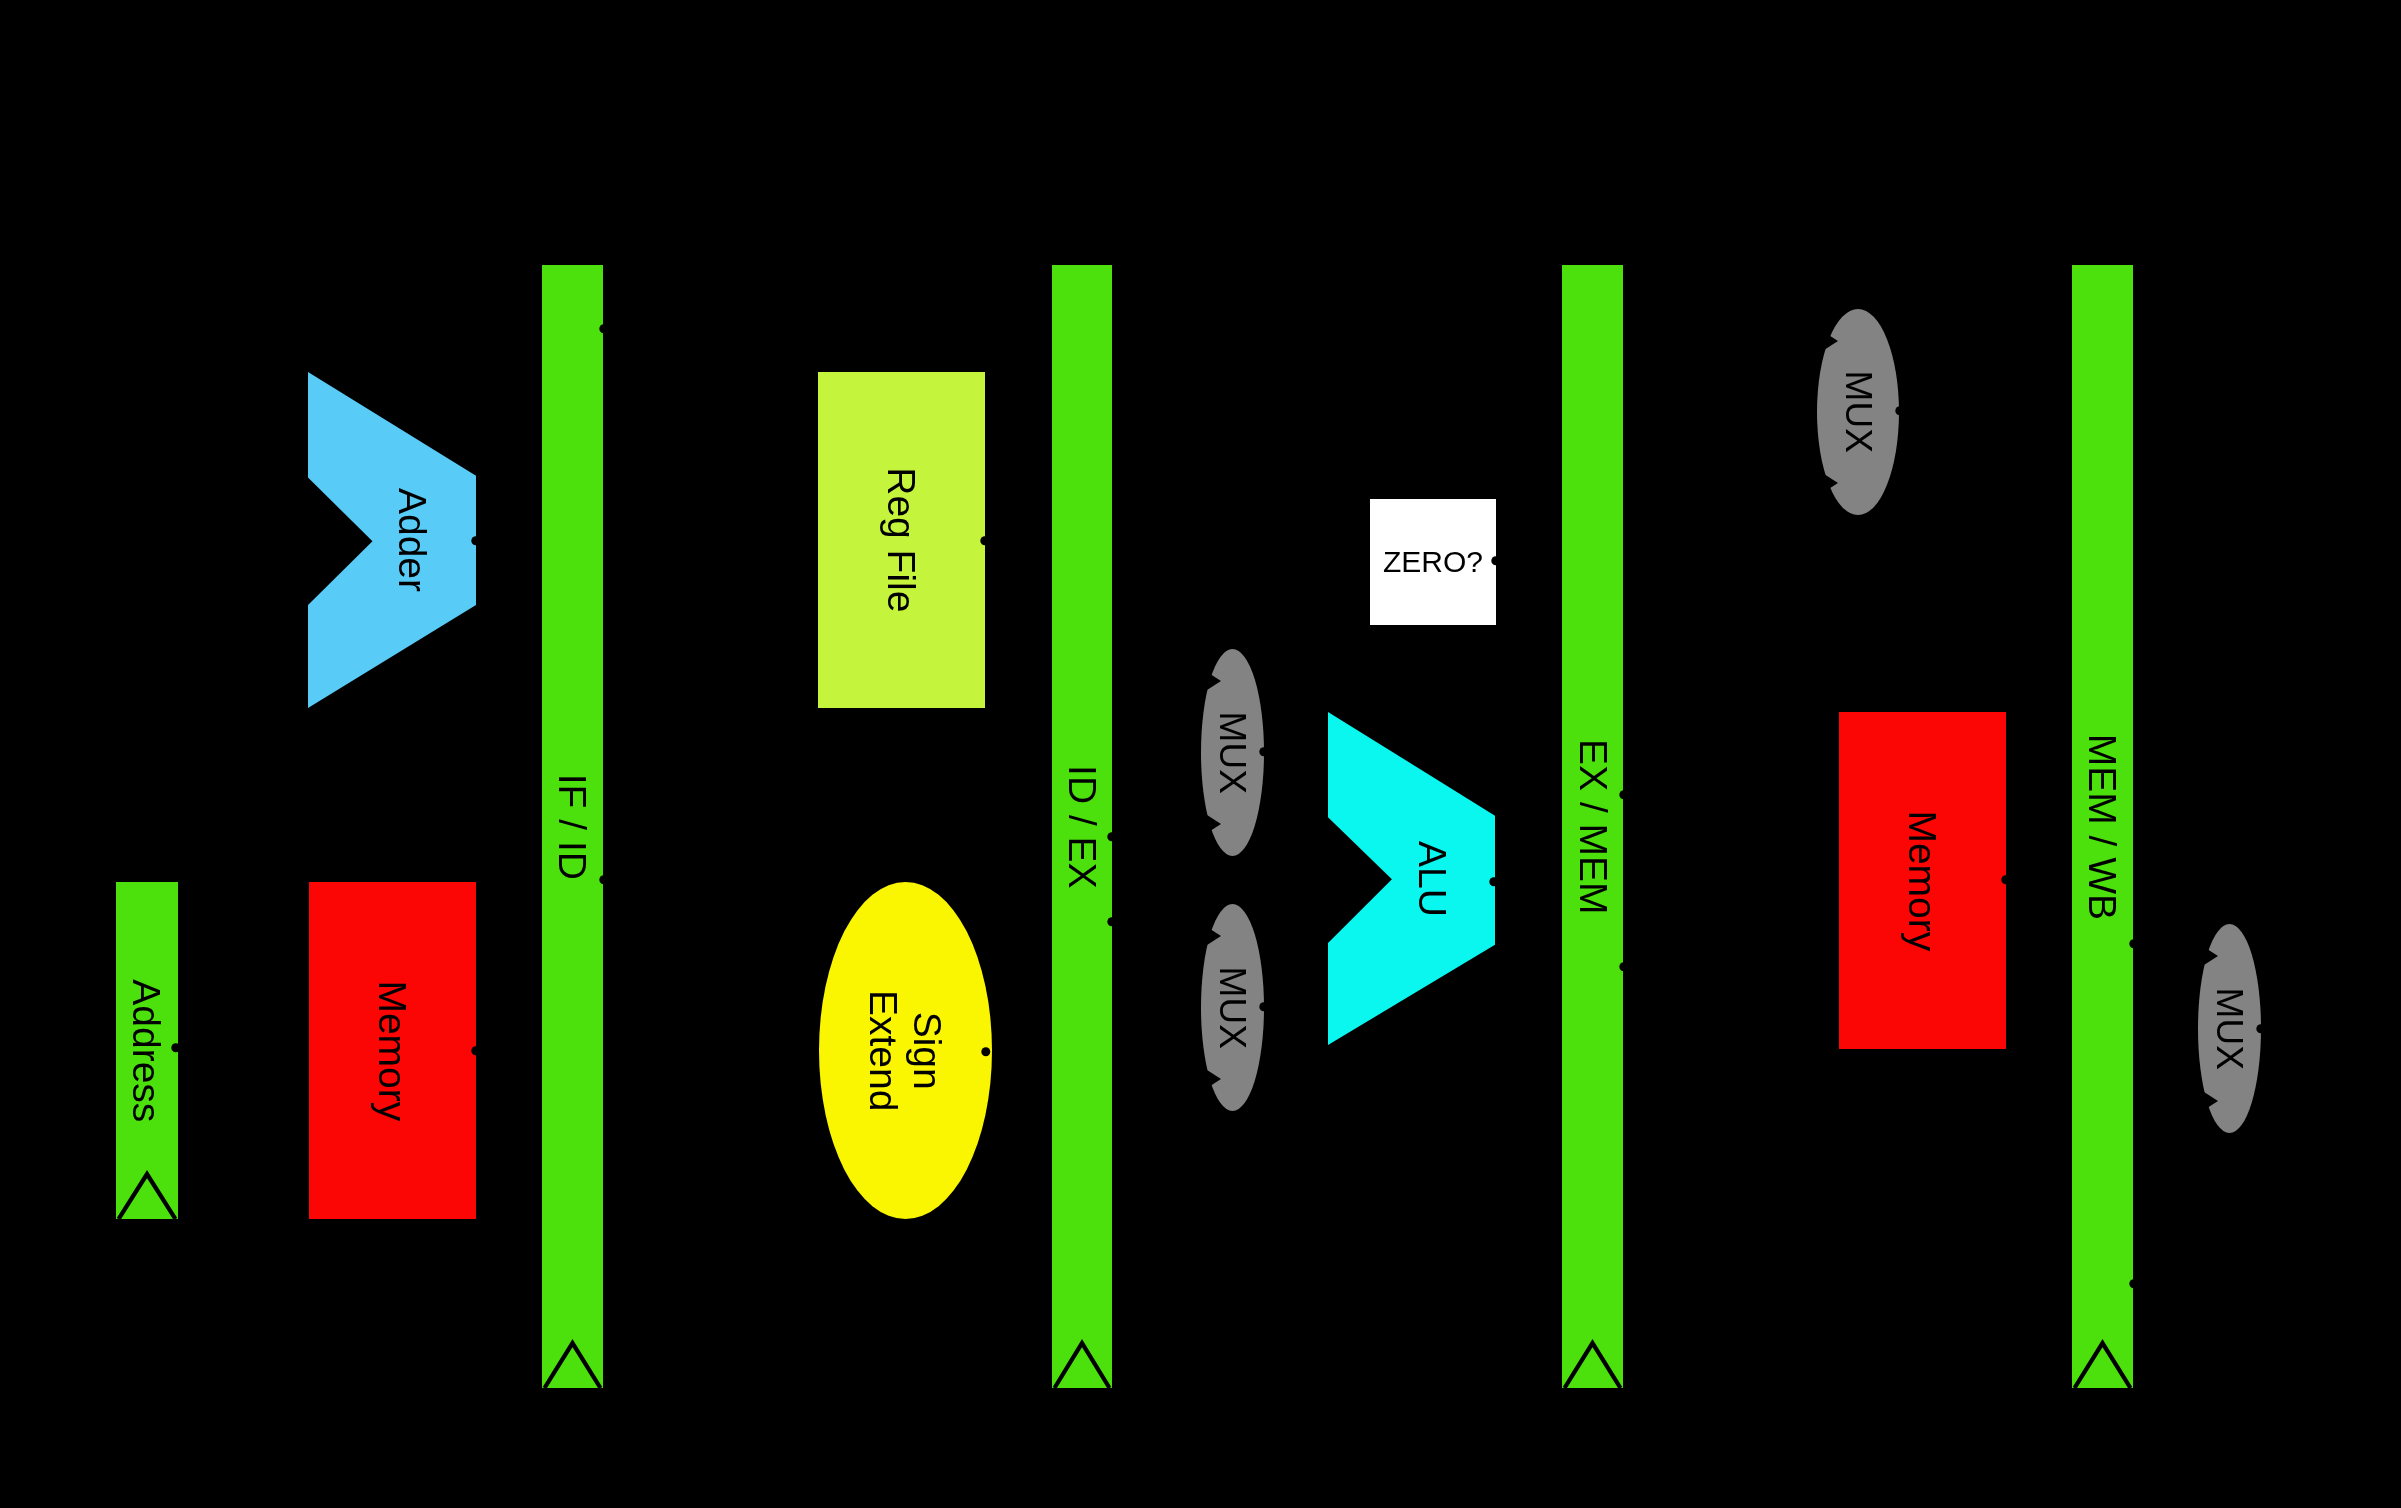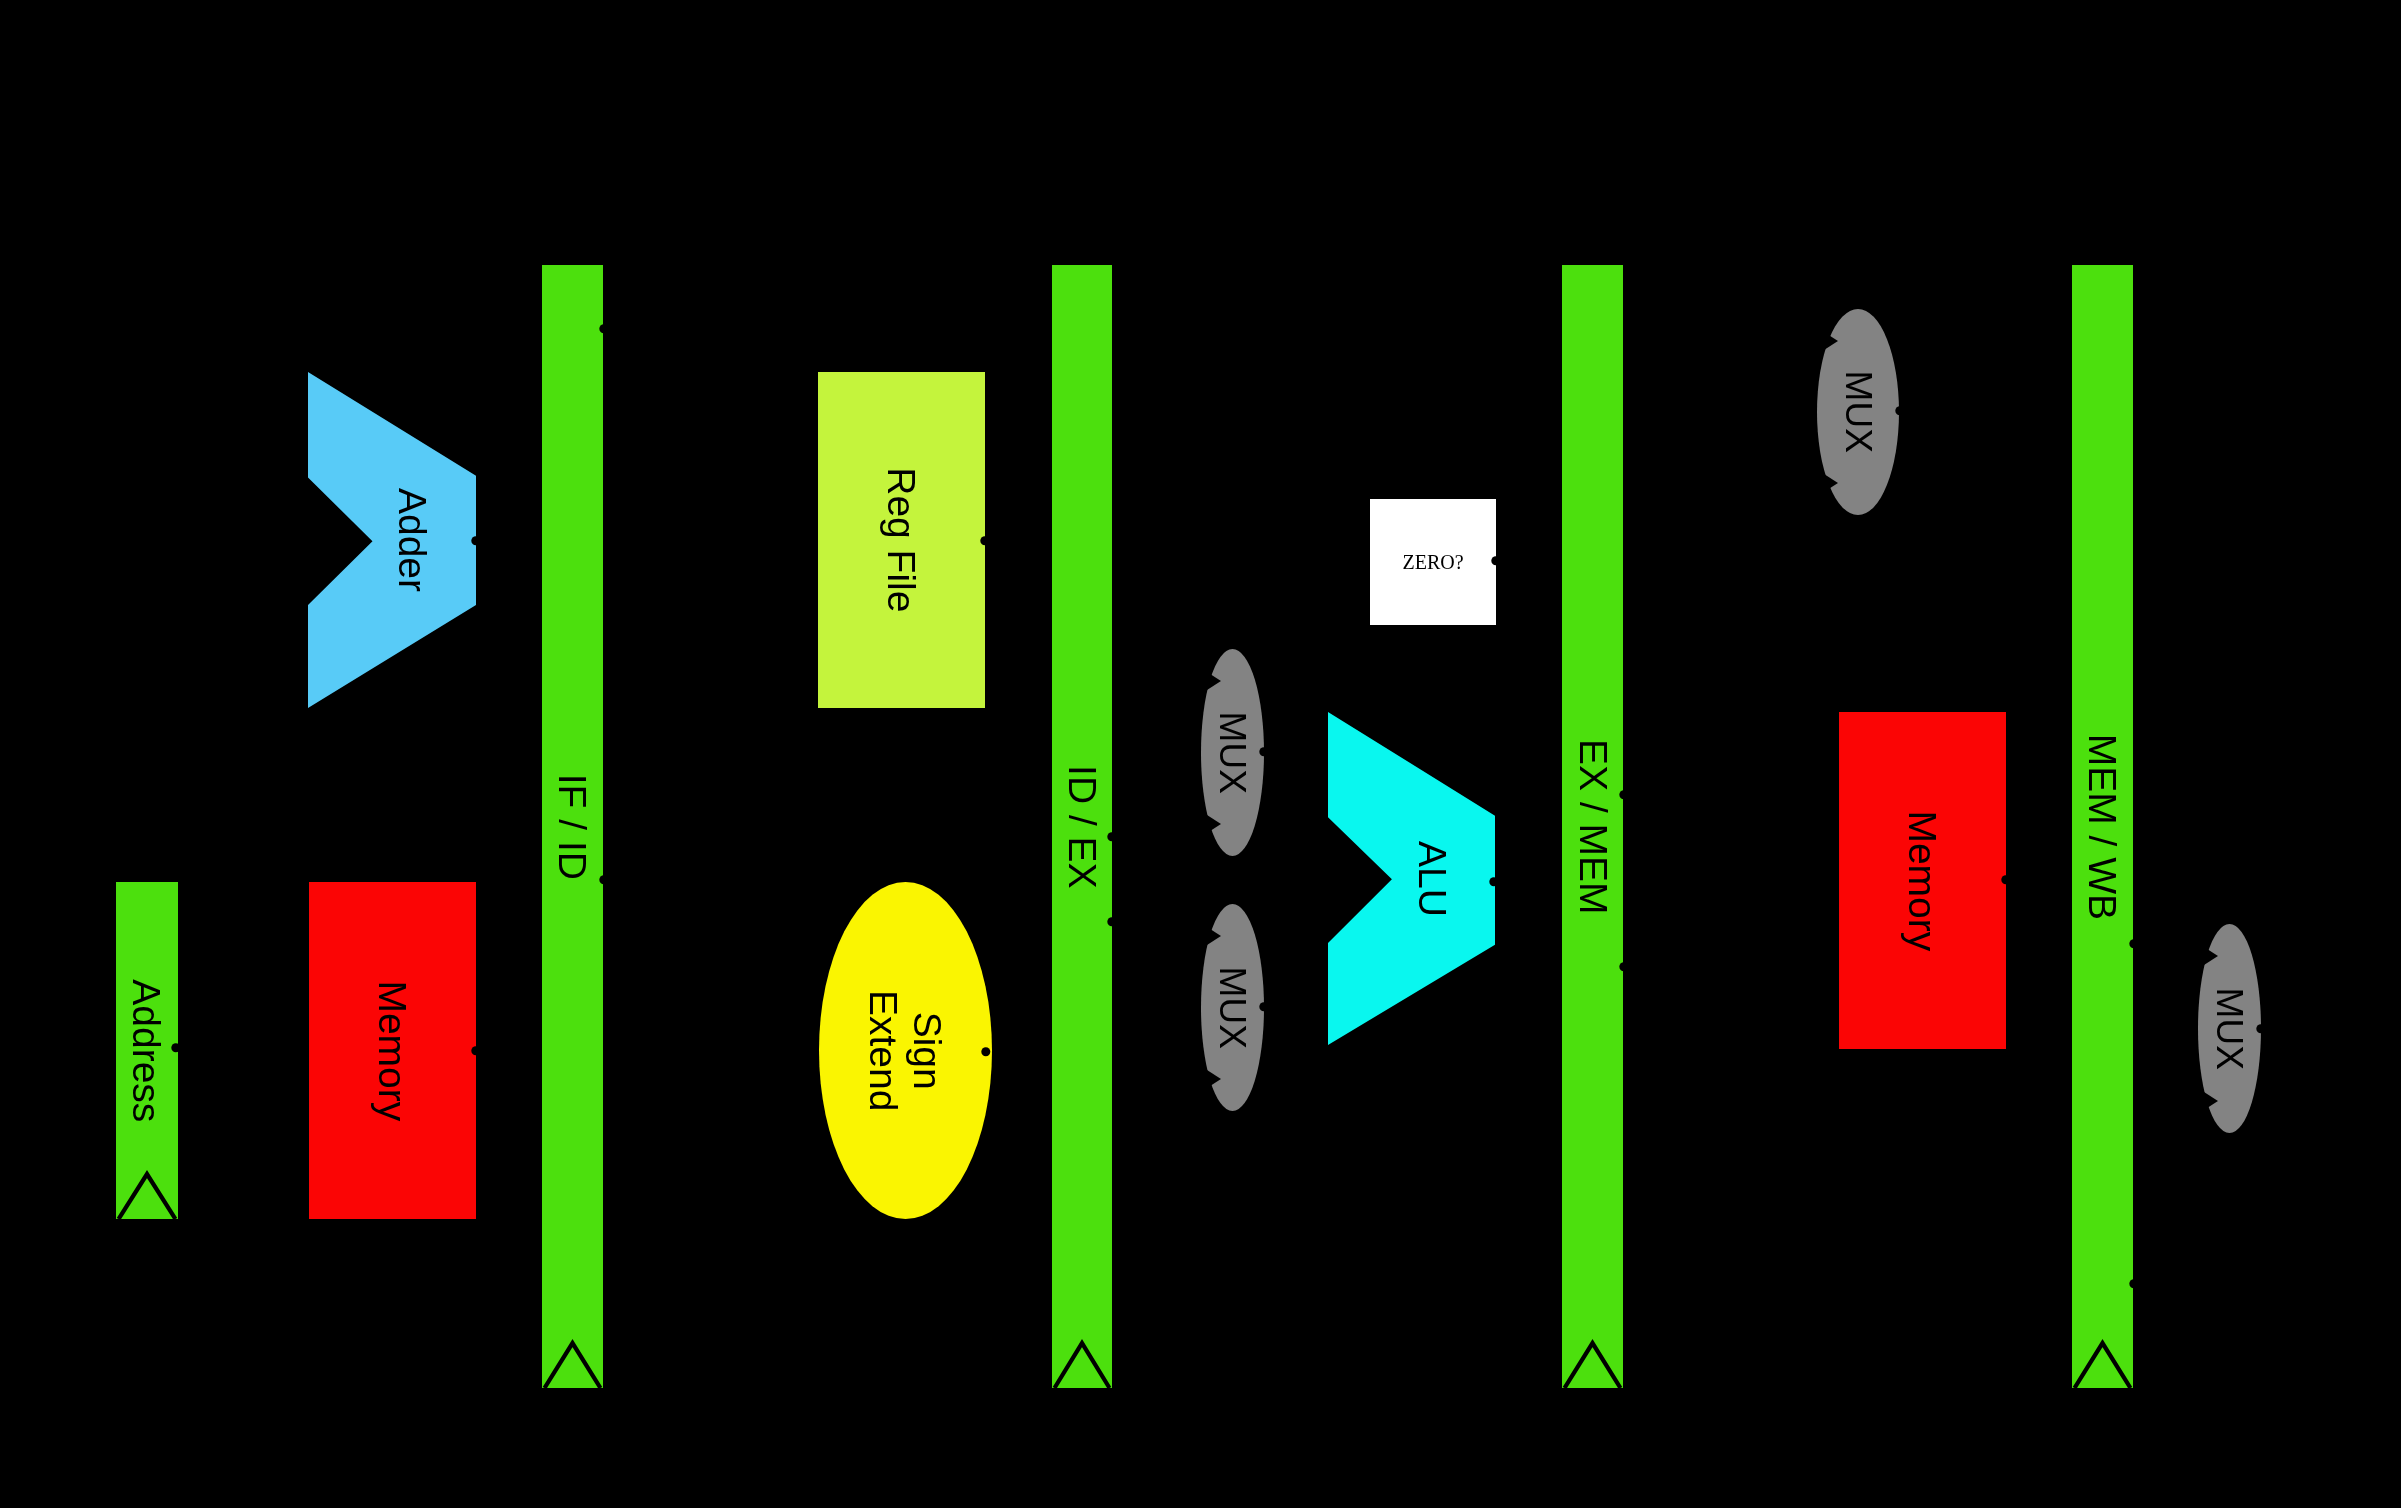--- a/index.html
+++ b/index.html
@@ -14,21 +14,21 @@
   .vlabel{transform:rotate(90deg);white-space:nowrap;font-size:39px;line-height:1.12;}
   .vlabel.center{text-align:center;}
   
   .bar{background:var(--register_green,#4CE00D);}
   
   .wedge{position:absolute;left:0;bottom:0;width:100%;height:49px;}
   .wedge polyline{fill:none;stroke:#000;stroke-width:5;}
   
   .membox{background:var(--memory_red,#FB0505);}
   .regfile{background:var(--regfile_green,#C4F43C);}
-  .zerobox{background:var(--zero_white,#FFFFFF);font-size:20px;font-family:Liberation Serif, serif;}
+  .zerobox{background:var(--zero_white,#FFFFFF);font-size:30px;}
   .ellipse{border-radius:50%;}
   .signext{background:var(--ellipse_yellow,#FAF501);}
   .mux{background:var(--mux_gray,#838383);}
   .mux .vlabel{font-size:37px;}
   
   .notch{position:absolute;left:9%;width:0;height:0;
          border-top:9.4px solid transparent;border-bottom:9.4px solid transparent;
          border-left:14.5px solid #000;}
   .notch-top{top:11%;}
   .notch-bottom{bottom:11%;}

